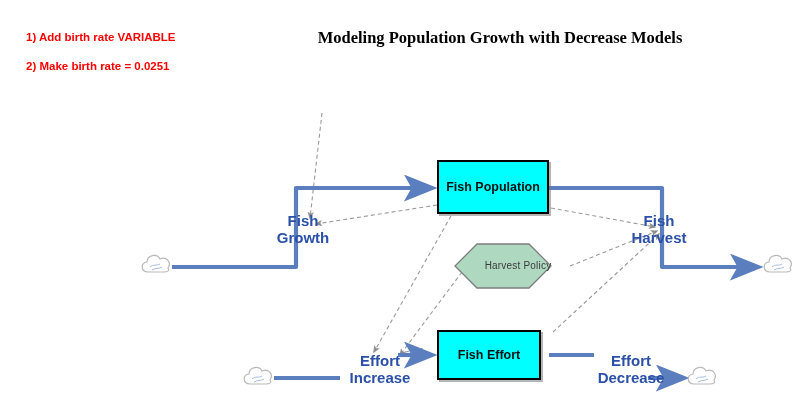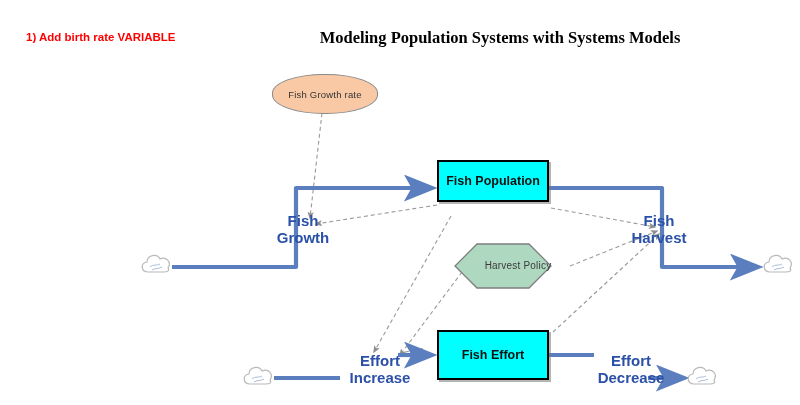--- a/index.html
+++ b/index.html
@@ -61,26 +61,26 @@
     color: #111111;
     font-family: "Liberation Sans", sans-serif;
     font-size: 12.5px;
     font-weight: bold;
     box-shadow: 2px 2px 0 rgba(120,120,120,0.55);
   }
   #stock-fish-population {
     left: 437px;
     top: 160px;
     width: 112px;
-    height: 42px;
+    height: 54px;
   }
   #stock-fish-effort {
     left: 437px;
     top: 330px;
-    width: 112px;
+    width: 104px;
     height: 50px;
   }
   
   #var-fish-growth-rate {
     position: absolute;
     left: 272px;
     top: 74px;
     width: 104px;
     height: 38px;
     background: #f9c9a6;
@@ -201,27 +201,25 @@
         <path d="M -6,1 C -3,-2 1,0 4,-2" stroke="#9fb3d4" stroke-width="0.9" fill="none"></path>
         <path d="M -4,4 C -1,2 3,3 6,1" stroke="#9fb3d4" stroke-width="0.9" fill="none"></path>
       </g>
     </g>
 
     <polygon points="477,244 529,244 551,266 529,288 477,288 455,266" fill="#aed9c0" stroke="#7d7d7d" stroke-width="1.3"></polygon>
   </svg>
 
   <div id="instructions">
     <div class="instruction-line">1) Add birth rate VARIABLE</div>
+    <div class="instruction-line">2) Make birth rate = 0.0251</div>
   </div>
 
-  <div id="title">Modeling Population Systems with Systems Models</div>
-
-  <div id="var-fish-growth-rate">
-    <span>Fish Growth rate</span>
-  </div>
+  <div id="title">Modeling Population Growth with Decrease Models</div>
+
 
   <div id="stock-fish-population" class="stock-box">
     <span>Fish Population</span>
   </div>
 
   <div id="stock-fish-effort" class="stock-box">
     <span>Fish Effort</span>
   </div>
 
   <div id="label-harvest-policy">Harvest Policy</div>

